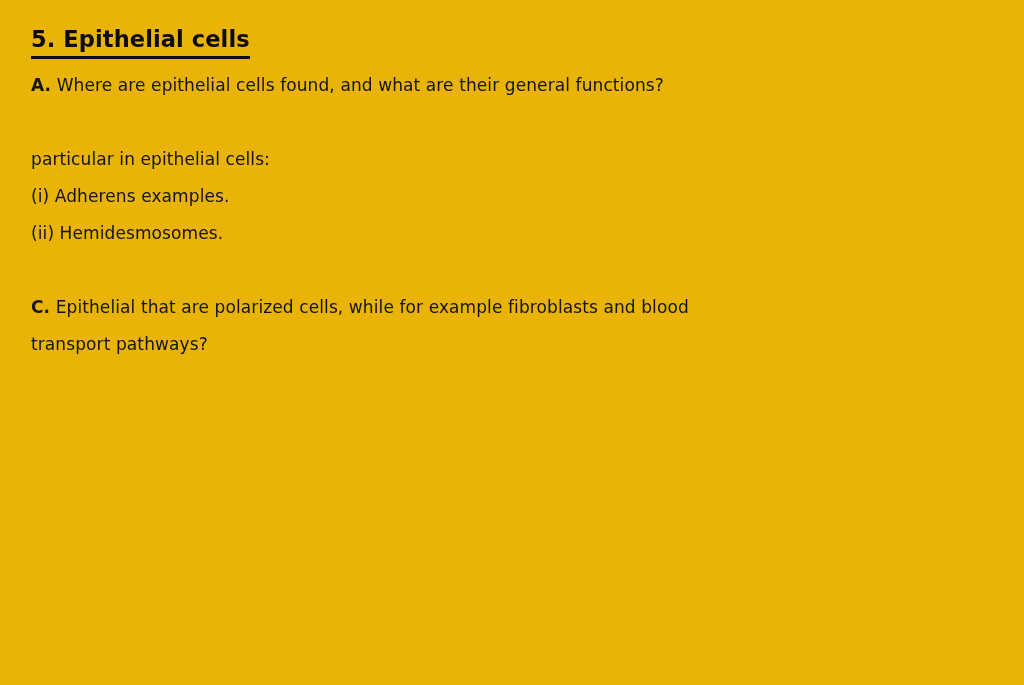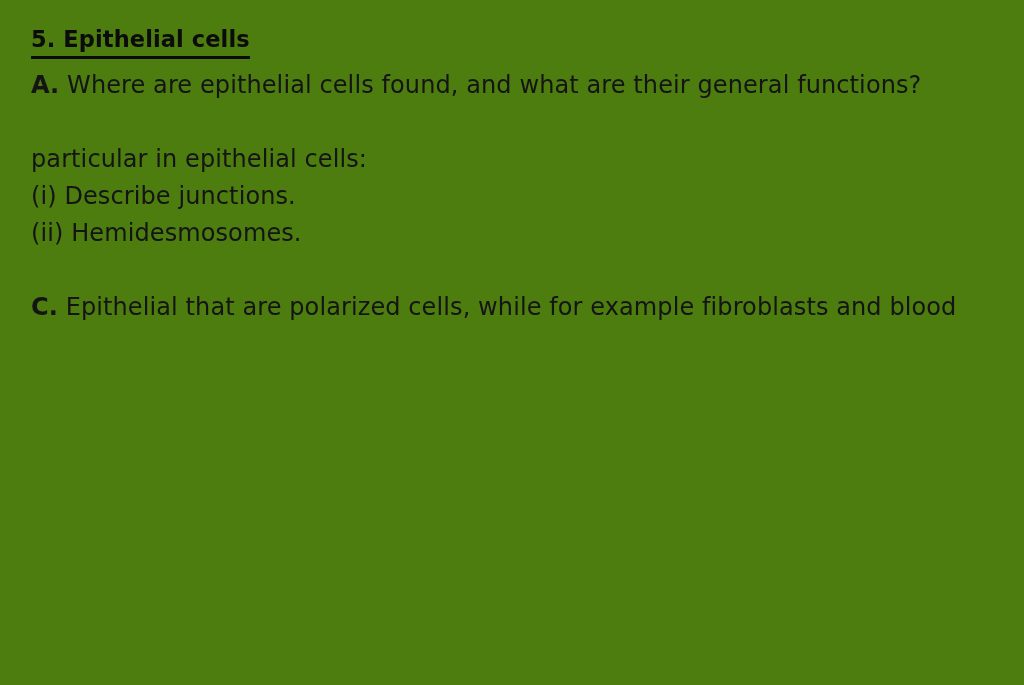--- a/index.html
+++ b/index.html
@@ -10,27 +10,27 @@
   body {
     width: 1024px;
     height: 685px;
     overflow: hidden;
     font-family: "DejaVu Sans", "Liberation Sans", sans-serif;
   }
   .page {
     position: relative;
     width: 1024px;
     height: 685px;
-    background: #4d7c0f;
+    background: #eab308;
     box-sizing: border-box;
     padding: 22px 40px 0 31px;
   }
   .doc-body {
     color: #141414;
-    font-size: 24px;
+    font-size: 17px;
     line-height: 37px;
     letter-spacing: 0.1px;
     -webkit-font-smoothing: antialiased;
   }
   .section-heading {
     font-weight: bold;
     font-size: 22.5px;
     line-height: 34px;
     color: #0b0b0b;
     display: inline-block;
@@ -69,24 +69,25 @@
   <div class="doc-body">
 
     <div class="q-block">
       <p class="q-line"><span class="lbl">A.</span> <span>Where are epithelial cells found, and what are their general functions?</span></p>
     </div>
 
     <div class="spacer-line"></div>
 
     <div class="q-block">
       <p class="q-line">particular in epithelial cells:</p>
-      <p class="q-line">(i) Describe junctions.</p>
+      <p class="q-line">(i) Adherens examples.</p>
       <p class="q-line">(ii) Hemidesmosomes.</p>
     </div>
 
     <div class="spacer-line"></div>
 
     <div class="q-block">
       <p class="q-line"><span class="lbl">C.</span> <span>Epithelial that are polarized cells, while for example fibroblasts and blood</span></p>
+      <p class="q-line">transport pathways?</p>
     </div>
 
   </div>
 </div>
 
 </body></html>

